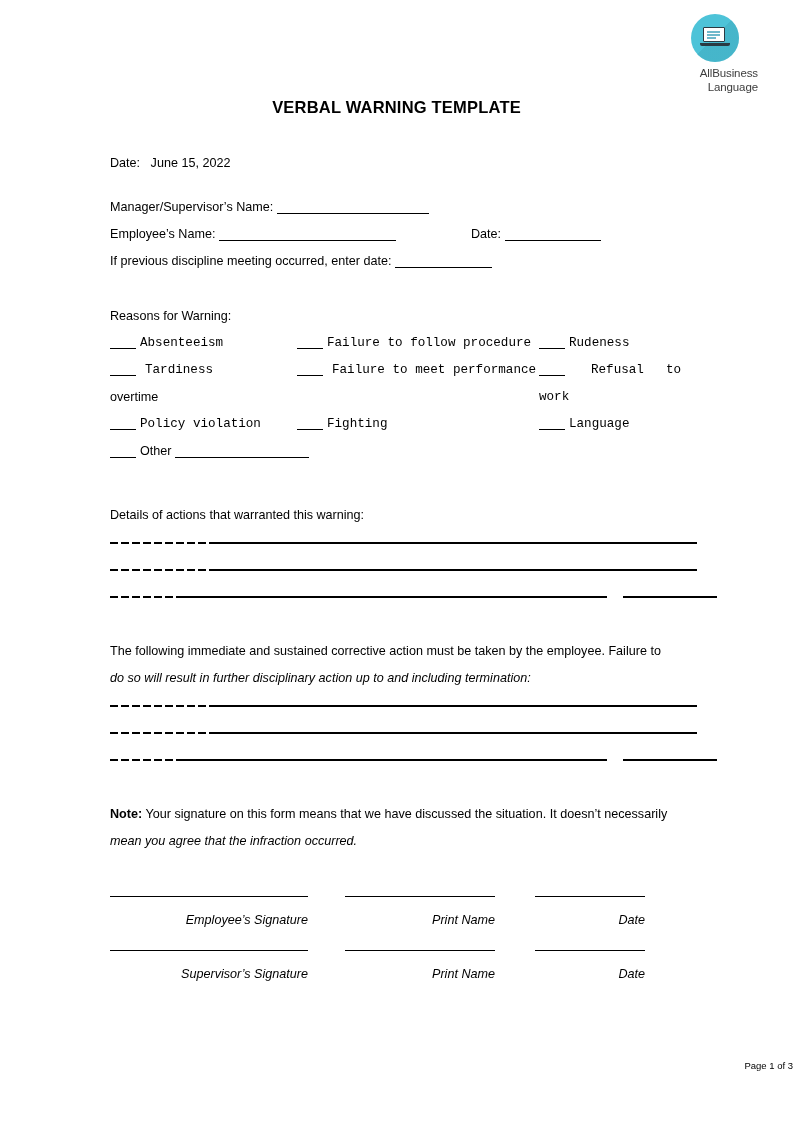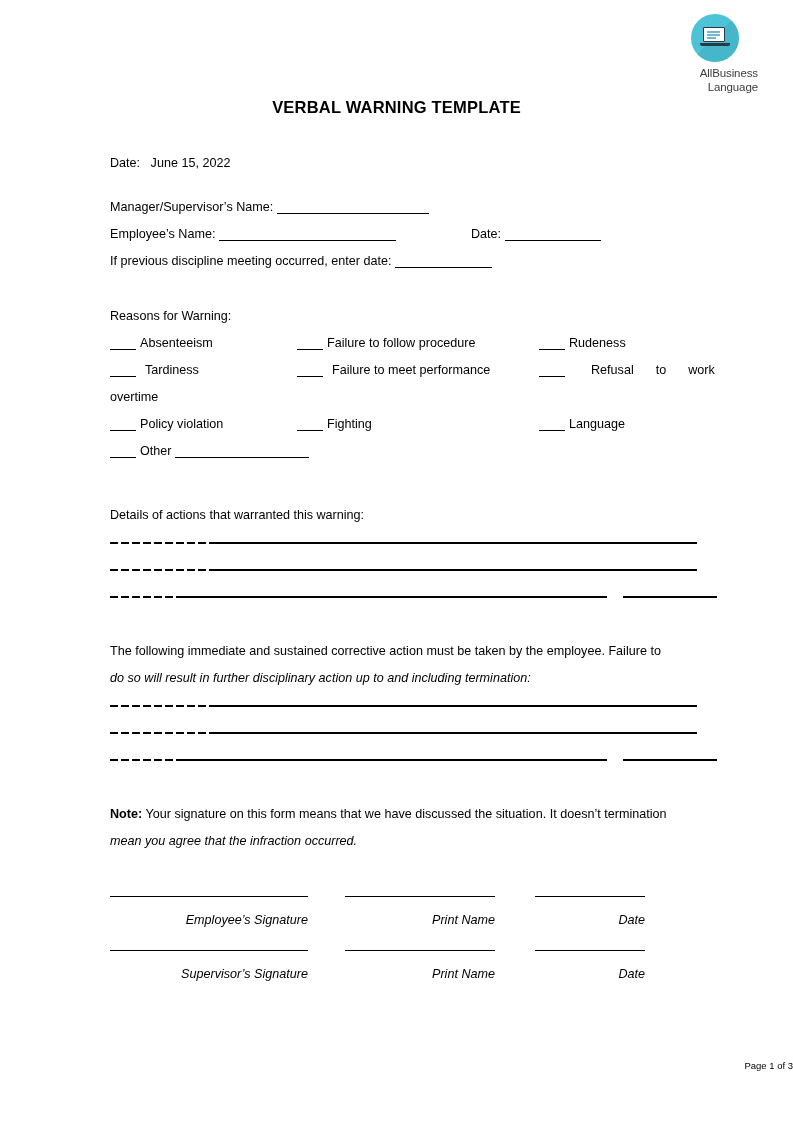--- a/index.html
+++ b/index.html
@@ -125,20 +125,21 @@
   .blank-prev  { width: 97px; }
   .blank-other { width: 134px; }
   .blank-check { width: 26px; }
 
   .gap-date { display: inline-block; width: 68px; }
 
   
   .reasons-row {
     position: relative;
     height: 27px;
+    font-family: Liberation Mono, monospace;
   }
   .col1 { position: absolute; left: 0; }
   .col2 { position: absolute; left: 187px; }
   .col3 { position: absolute; left: 429px; }
 
   .chk { margin-right: 4px; }
   .chk-sp { margin-right: 9px; }
 
   
   .refusal-spread span { display: inline-block; }
@@ -343,21 +344,21 @@
   <div class="rule-line">
     <div class="dash-seg" style="width:70px;"></div>
     <div class="solid-seg" style="left:70px; width:427px;"></div>
     <div class="solid-seg" style="left:513px; width:94px;"></div>
   </div>
 
   <div class="spacer-md"></div>
 
   <div class="para">
     <span style="font-weight:bold;">Note:</span>
-    <span>Your signature on this form means that we have discussed the situation. It doesn’t termination</span>
+    <span>Your signature on this form means that we have discussed the situation. It doesn’t necessarily</span>
     <span class="last-line">mean you agree that the infraction occurred.</span>
   </div>
 
   <div class="spacer-lg"></div>
 
   <div class="sig-block">
 
     <div class="sig-row">
       <div class="sig-line sig-c1"></div>
       <div class="sig-label sig-c1">Employee’s Signature</div>

